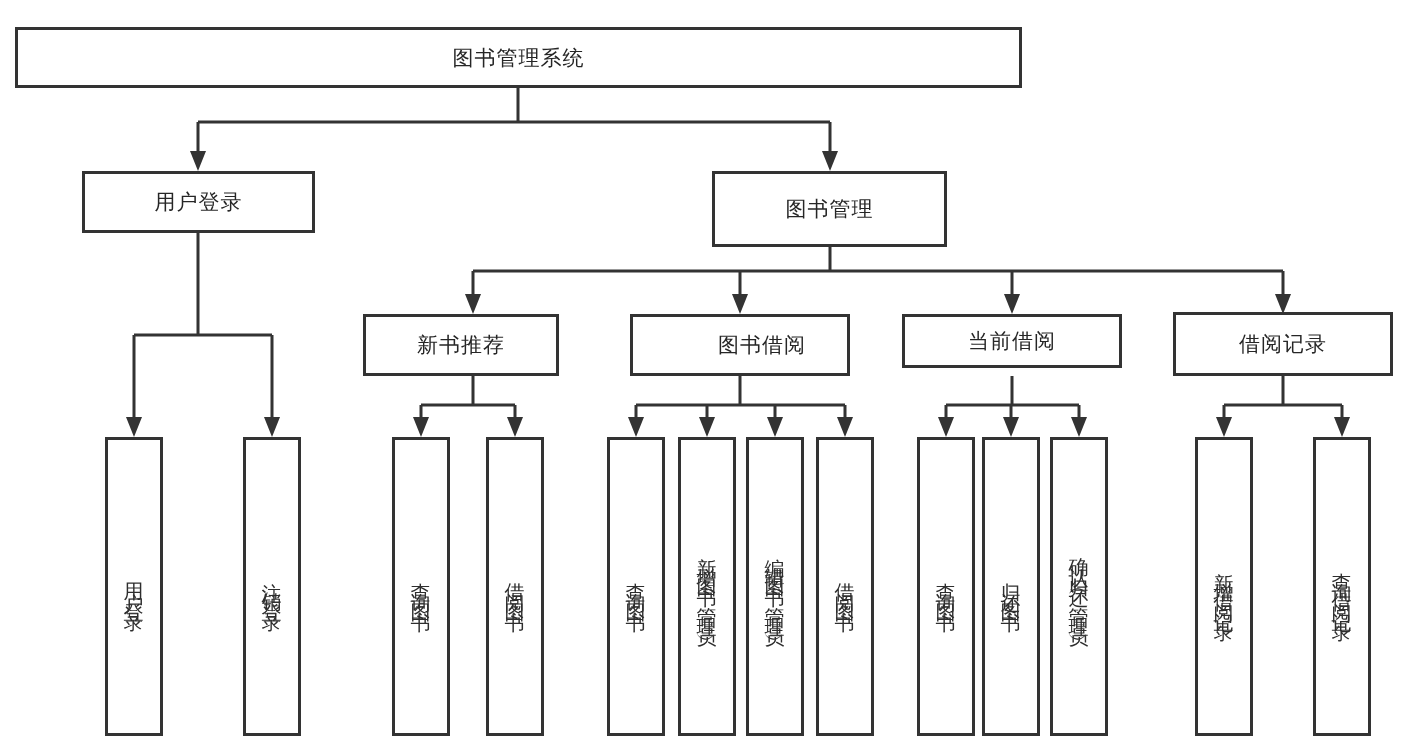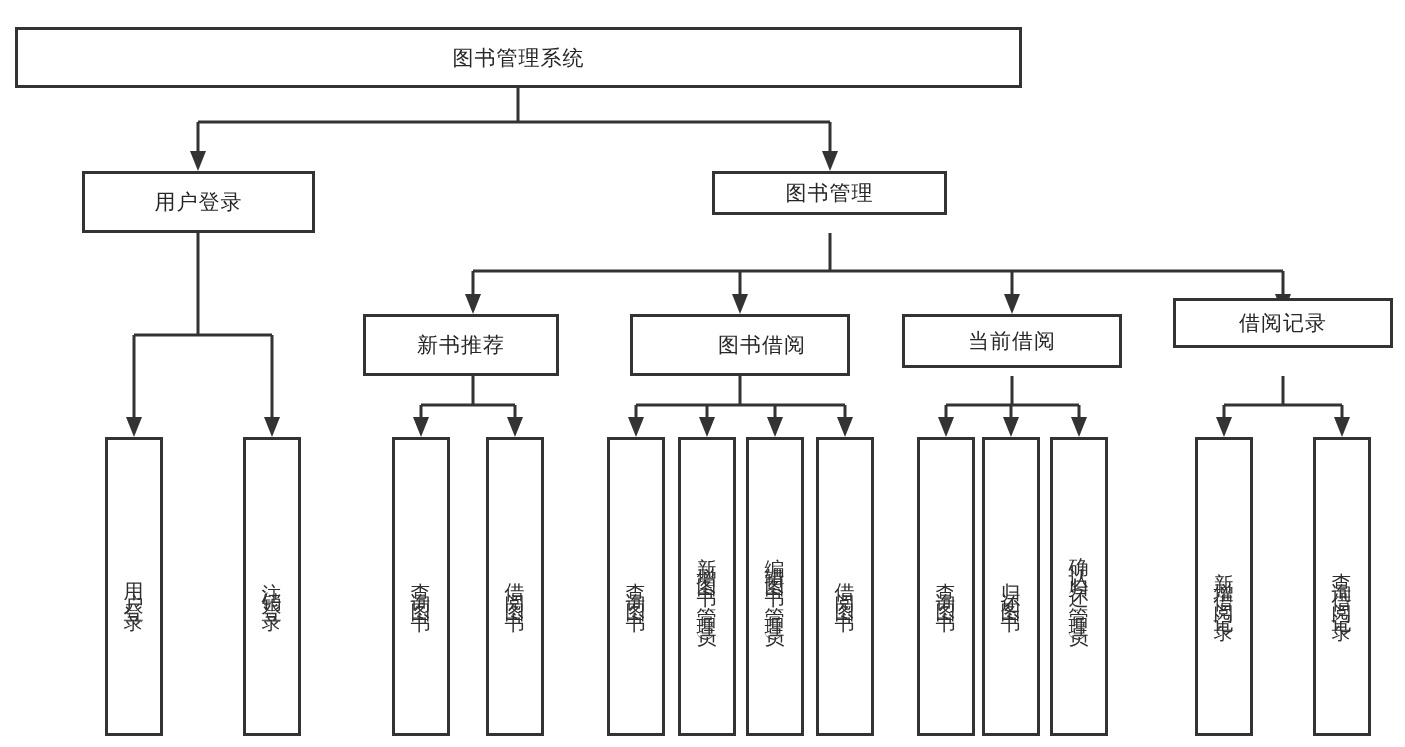--- a/index.html
+++ b/index.html
@@ -117,34 +117,34 @@
     </g>
   </svg>
 
   <div class="node" style="left:15px; top:27px; width:1007px; height:61px;">
     <span class="lbl">图书管理系统</span>
   </div>
 
   <div class="node" style="left:82px; top:171px; width:233px; height:62px;">
     <span class="lbl">用户登录</span>
   </div>
-  <div class="node" style="left:712px; top:171px; width:235px; height:44px;align-items:center;">
+  <div class="node" style="left:712px; top:171px; width:235px; height:76px;align-items:center;">
     <span class="lbl">图书管理</span>
   </div>
 
   <div class="node" style="left:363px; top:314px; width:196px; height:62px;">
     <span class="lbl">新书推荐</span>
   </div>
   <div class="node" style="left:630px; top:314px; width:220px; height:62px;padding-left:44px;">
     <span class="lbl">图书借阅</span>
   </div>
   <div class="node" style="left:902px; top:314px; width:220px; height:54px;">
     <span class="lbl">当前借阅</span>
   </div>
-  <div class="node" style="left:1173px; top:298px; width:220px; height:50px;">
+  <div class="node" style="left:1173px; top:312px; width:220px; height:64px;">
     <span class="lbl">借阅记录</span>
   </div>
 
   <div class="vnode" style="left:105px;">
     <span class="vlbl">用户登录</span>
   </div>
   <div class="vnode" style="left:243px;">
     <span class="vlbl">注销登录</span>
   </div>
 

